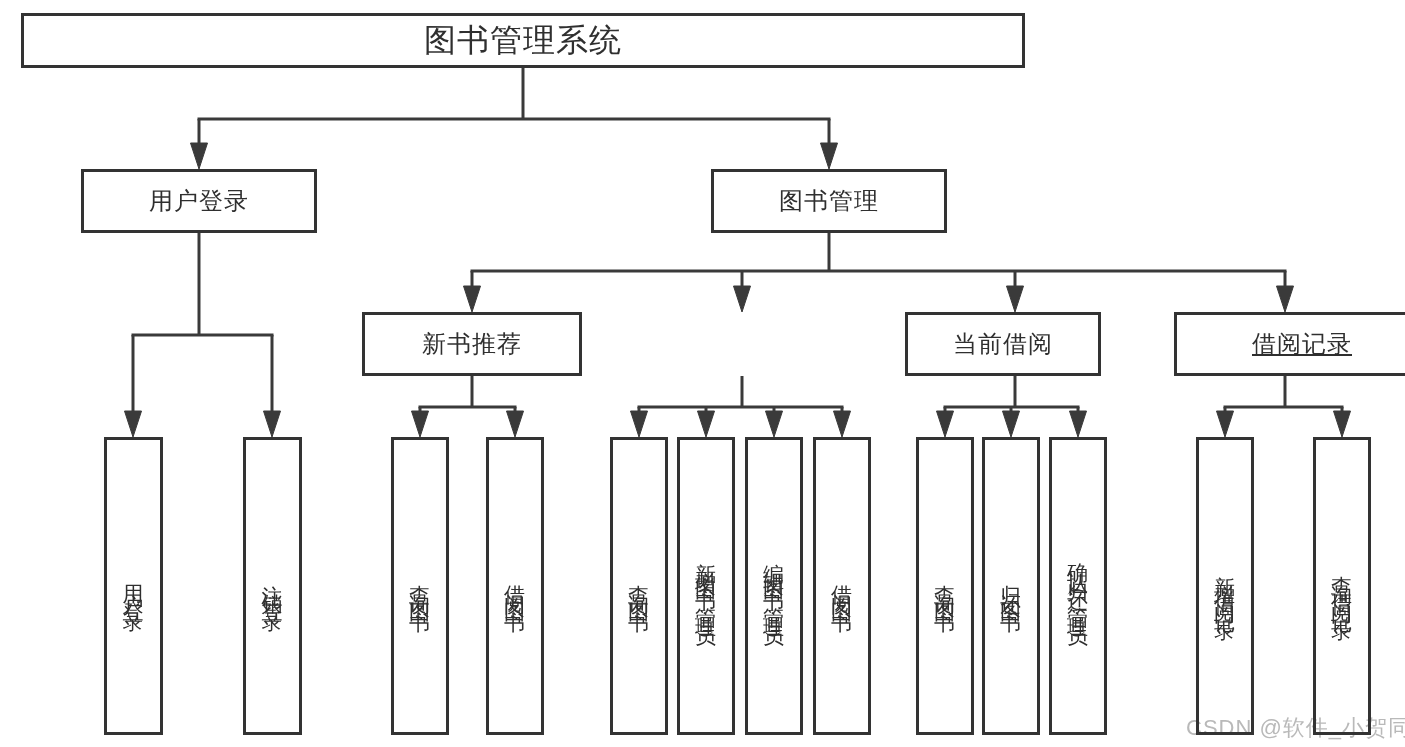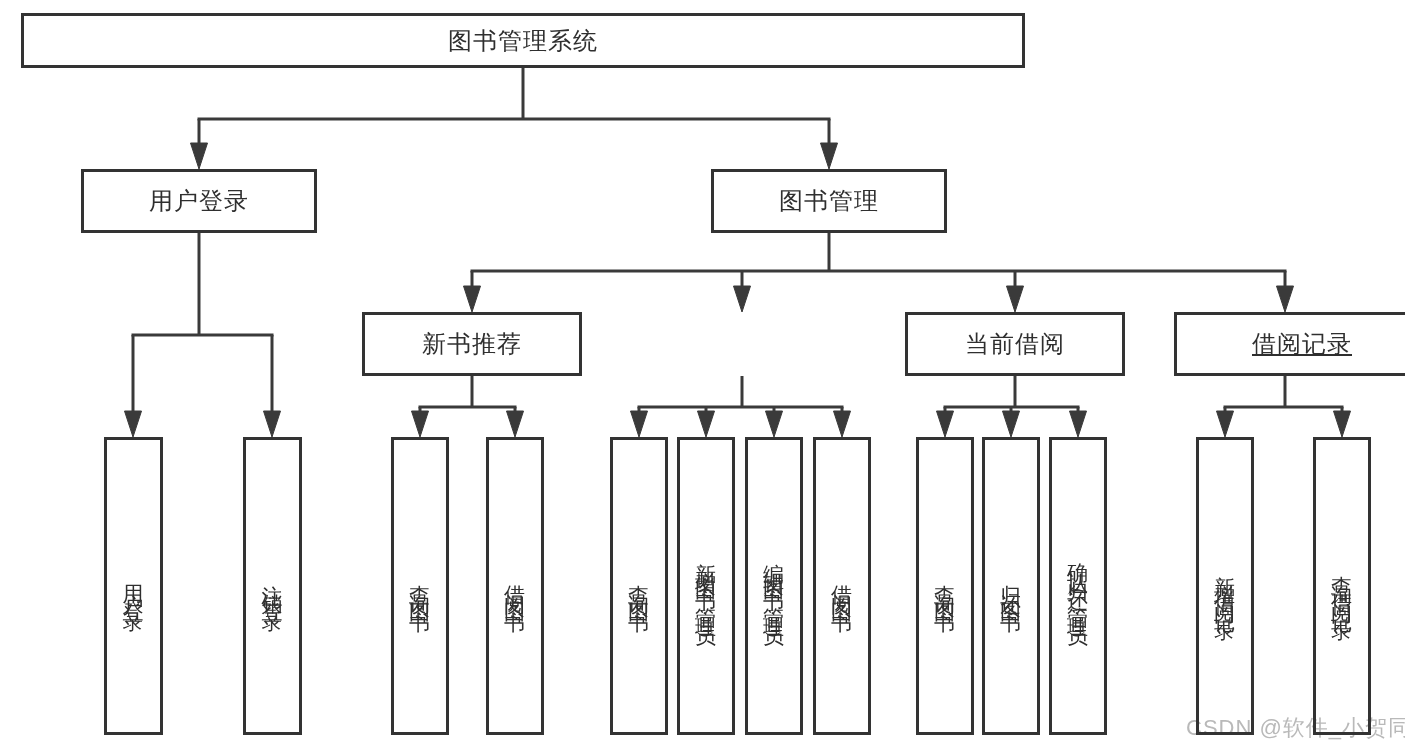--- a/index.html
+++ b/index.html
@@ -41,21 +41,21 @@
     position: absolute;
     background: #ffffff;
     border: 3px solid var(--c-border);
     display: flex;
     align-items: center;
     justify-content: center;
     color: var(--c-text);
     z-index: 1;
   }
   .box.h { font-size: 24px; letter-spacing: 1px; }
-  .box.root { font-size: 24px; }
+  .box.root { font-size: 32px; }
 
   .box.leaf { font-size: 21px; }
   .box.leaf .vtext {
     writing-mode: vertical-rl;
     letter-spacing: 9px;
     line-height: 1;
     white-space: nowrap;
   }
 
   .watermark {
@@ -144,21 +144,21 @@
   <div class="box h" style="left:81px; top:169px; width:236px; height:64px;">
     <span>用户登录</span>
   </div>
   <div class="box h" style="left:711px; top:169px; width:236px; height:64px;">
     <span>图书管理</span>
   </div>
 
   <div class="box h" style="left:362px; top:312px; width:220px; height:64px;">
     <span>新书推荐</span>
   </div>
-  <div class="box h" style="left:905px; top:312px; width:220px; height:64px;">
+  <div class="box h" style="left:905px; top:312px; width:196px; height:64px;">
     <span>当前借阅</span>
   </div>
   <div class="box h" style="left:1174px; top:312px; width:256px; height:64px;text-decoration:underline;">
     <span>借阅记录</span>
   </div>
 
   <div class="box leaf" style="left:104px; top:437px; width:59px; height:298px;">
     <span class="vtext">用户登录</span>
   </div>
   <div class="box leaf" style="left:243px; top:437px; width:59px; height:298px;">

